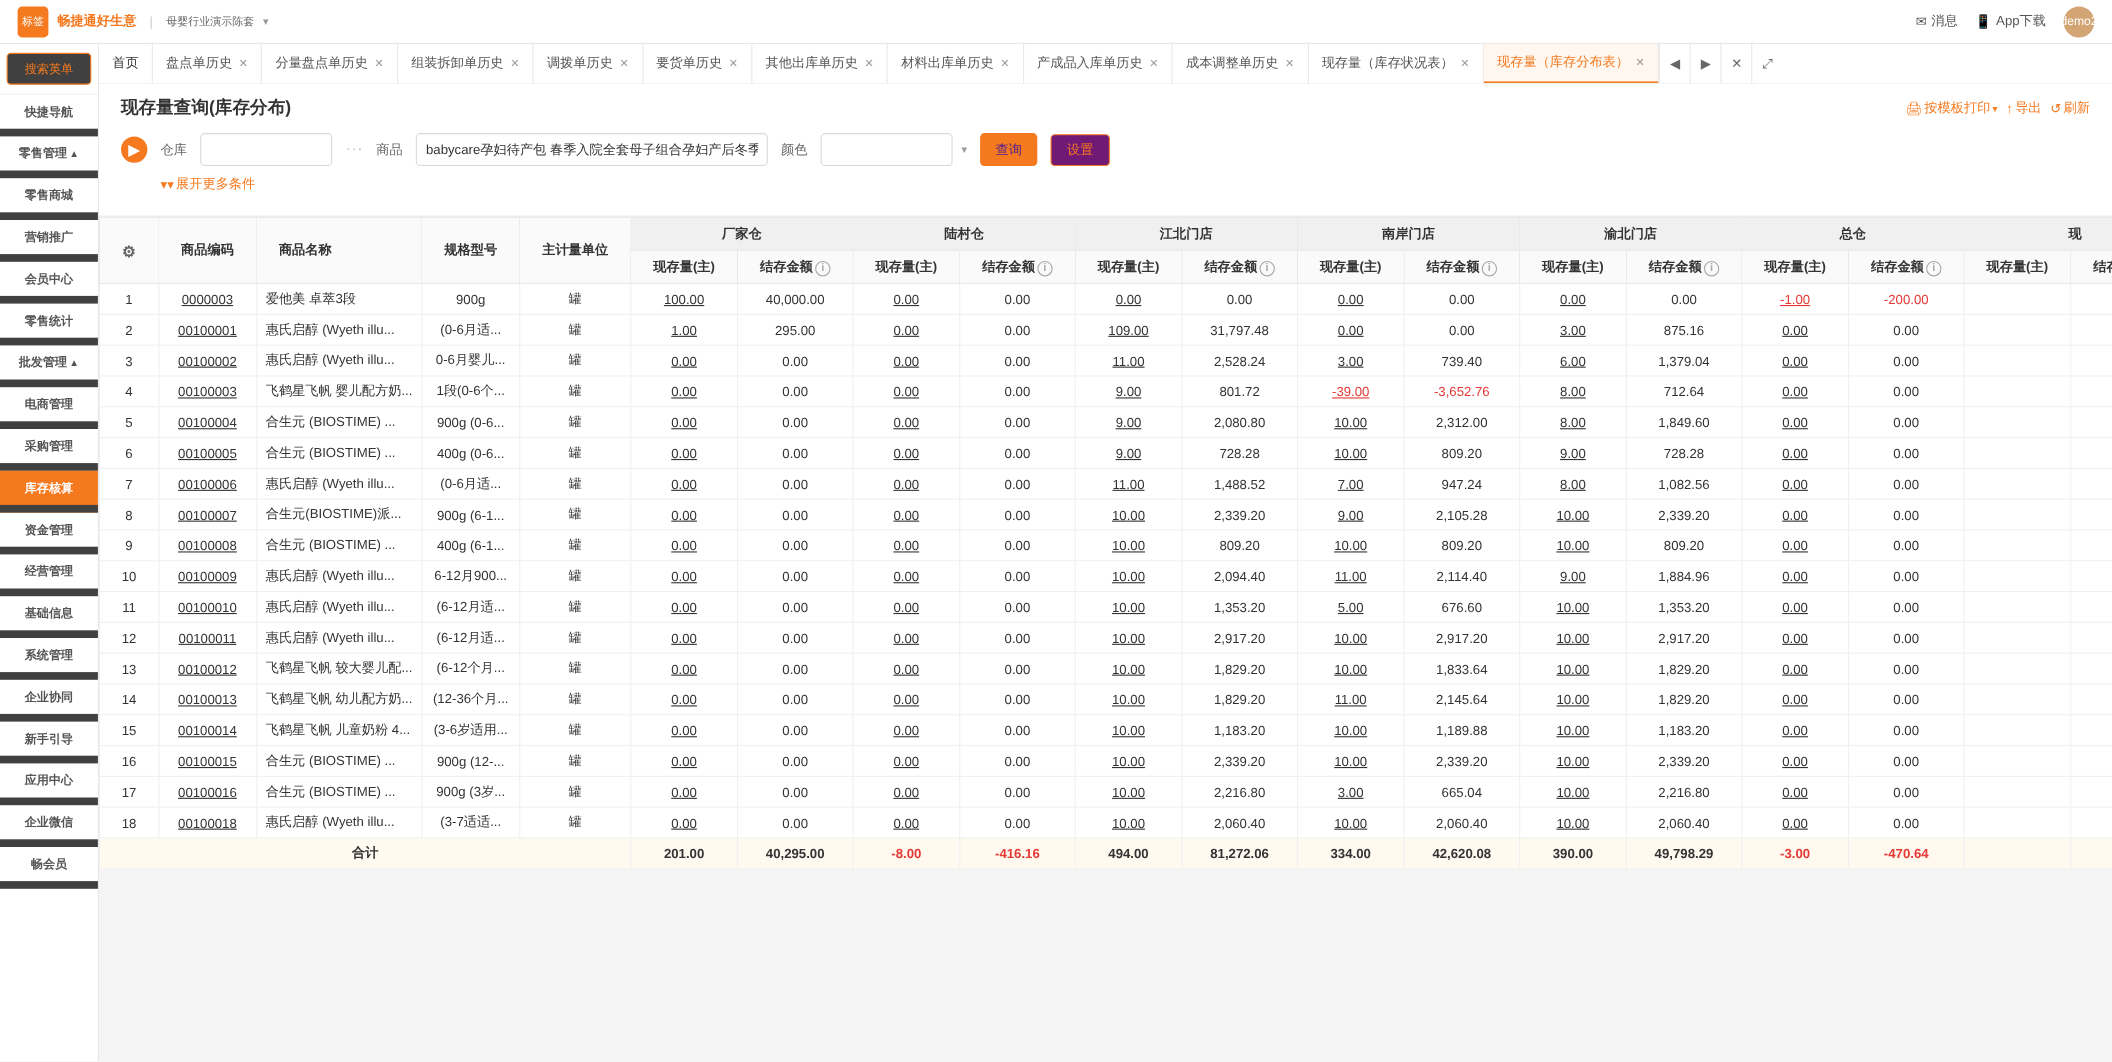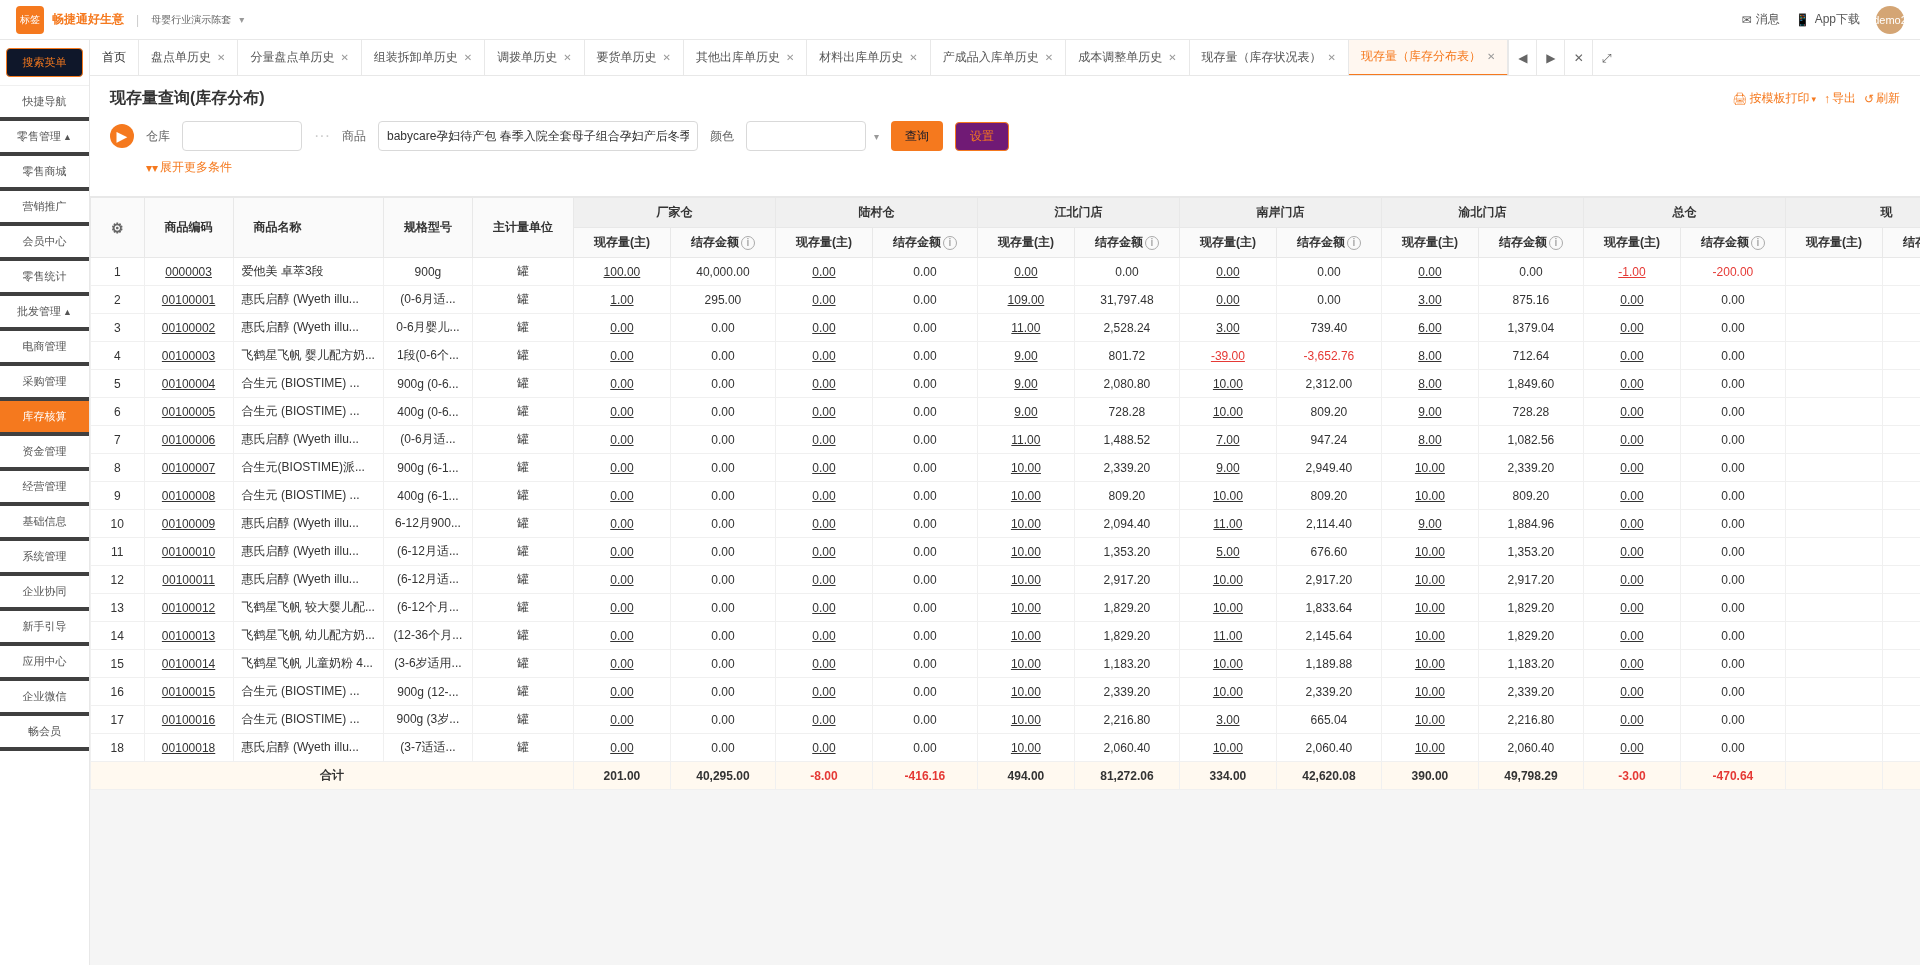--- a/index.html
+++ b/index.html
@@ -12,22 +12,22 @@
     .top-bar-right { display: flex; align-items: center; gap: 16px; font-size: 12px; color: #555; }
     .top-bar-right span { cursor: pointer; display: flex; align-items: center; gap: 4px; }
     .avatar { width: 28px; height: 28px; border-radius: 50%; background: #d4a574; display: flex; align-items: center; justify-content: center; color: white; font-size: 11px; }
 
     
     .main-layout { display: flex; height: calc(965px - 40px); }
 
     
     .sidebar { width: 90px; background: #fff; border-right: 1px solid #e8e8e8; display: flex; flex-direction: column; flex-shrink: 0; }
     .sidebar-search { padding: 8px 6px; border-bottom: 1px solid #f0f0f0; }
-    .sidebar-search-btn { width: 100%; padding: 6px 4px; background: #0f172a; border: 1px solid #f5791e; border-radius: 4px; color: #f5791e; font-size: 11px; cursor: pointer; text-align: center; }
-    .sidebar-nav-item { padding: 8px 6px; text-align: center; font-size: 11px; color: #555; cursor: pointer; border-bottom: 4px solid #404040; }
+    .sidebar-search-btn { width: 100%; padding: 6px 4px; background: #404040; border: 1px solid #f5791e; border-radius: 4px; color: #f5791e; font-size: 11px; cursor: pointer; text-align: center; }
+    .sidebar-nav-item { padding: 8px 6px; text-align: center; font-size: 11px; color: #555; cursor: pointer; border-bottom: 7px solid #404040; font-weight: bold; }
     .sidebar-nav-item.active { background: #f5791e; color: white; }
     .sidebar-nav-item.has-arrow { display: flex; align-items: center; justify-content: center; gap: 2px; }
 
     
     .content-area { flex: 1; display: flex; flex-direction: column; overflow: hidden; }
 
     
     .tab-bar { height: 36px; background: #fff; border-bottom: 1px solid #e8e8e8; display: flex; align-items: center; overflow-x: auto; flex-shrink: 0; }
     .tab-bar::-webkit-scrollbar { height: 3px; }
     .tab-item { height: 36px; padding: 0 12px; display: flex; align-items: center; gap: 4px; font-size: 12px; color: #555; cursor: pointer; border-right: 1px solid #e8e8e8; white-space: nowrap; flex-shrink: 0; }
@@ -47,21 +47,21 @@
     .btn-link { color: #f5791e; font-size: 12px; cursor: pointer; display: flex; align-items: center; gap: 2px; }
     .btn-outline { background: #701a75; color: #f5791e; border: 1px solid #f5791e; padding: 5px 14px; border-radius: 4px; cursor: pointer; font-size: 12px; }
 
     
     .filter-area { background: #fff; padding: 12px 20px; margin-bottom: 8px; }
     .filter-row { display: flex; align-items: center; gap: 12px; flex-wrap: wrap; }
     .filter-label { font-size: 12px; color: #666; white-space: nowrap; }
     .filter-input { height: 30px; border: 1px solid #d9d9d9; border-radius: 4px; padding: 0 8px; font-size: 12px; color: #333; min-width: 80px; }
     .filter-input-wide { min-width: 320px; }
     .filter-expand { color: #f5791e; font-size: 12px; cursor: pointer; display: flex; align-items: center; gap: 2px; margin-top: 4px; }
-    .orange-btn-small { background: #f5791e; color: #0f172a; border: none; height: 30px; padding: 0 14px; border-radius: 4px; cursor: pointer; font-size: 12px; }
+    .orange-btn-small { background: #f5791e; color: #4c1d95; border: none; height: 30px; padding: 0 14px; border-radius: 4px; cursor: pointer; font-size: 12px; }
     .arrow-btn { width: 24px; height: 24px; background: #f5791e; border-radius: 50%; color: white; display: flex; align-items: center; justify-content: center; cursor: pointer; font-size: 14px; flex-shrink: 0; }
 
     
     .table-container { background: #fff; margin: 0 0 0 0; overflow: auto; }
     table { width: 100%; border-collapse: collapse; font-size: 12px; }
     thead th { background: #fafafa; border: 1px solid #e8e8e8; padding: 6px 20px; text-align: center; font-weight: 700; color: #333; white-space: nowrap; position: sticky; top: 0; z-index: 1; }
     thead th.group-header { background: #f0f0f0; }
     tbody td { border: 1px solid #f0f0f0; padding: 5px 8px; text-align: center; color: #333; white-space: nowrap; }
     .text-red { color: #e53935; }
     .text-underline { text-decoration: underline; cursor: pointer; }
@@ -395,21 +395,21 @@
     <td class="col-name">合生元(BIOSTIME)派...</td>
     <td>900g (6-1...</td>
     <td>罐</td>
     <td><span class="text-underline">0.00</span></td>
     <td>0.00</td>
     <td><span class="text-underline">0.00</span></td>
     <td>0.00</td>
     <td><span class="text-underline">10.00</span></td>
     <td>2,339.20</td>
     <td><span class="text-underline ">9.00</span></td>
-    <td class="">2,949.40</td>
+    <td class="">2,105.28</td>
     <td><span class="text-underline">10.00</span></td>
     <td>2,339.20</td>
     <td class=""><span class="text-underline ">0.00</span></td>
     <td class="">0.00</td>
     <td></td>
     <td></td>
   </tr>
               <tr>
     <td>9</td>
     <td><span class="text-underline">00100008</span></td>

